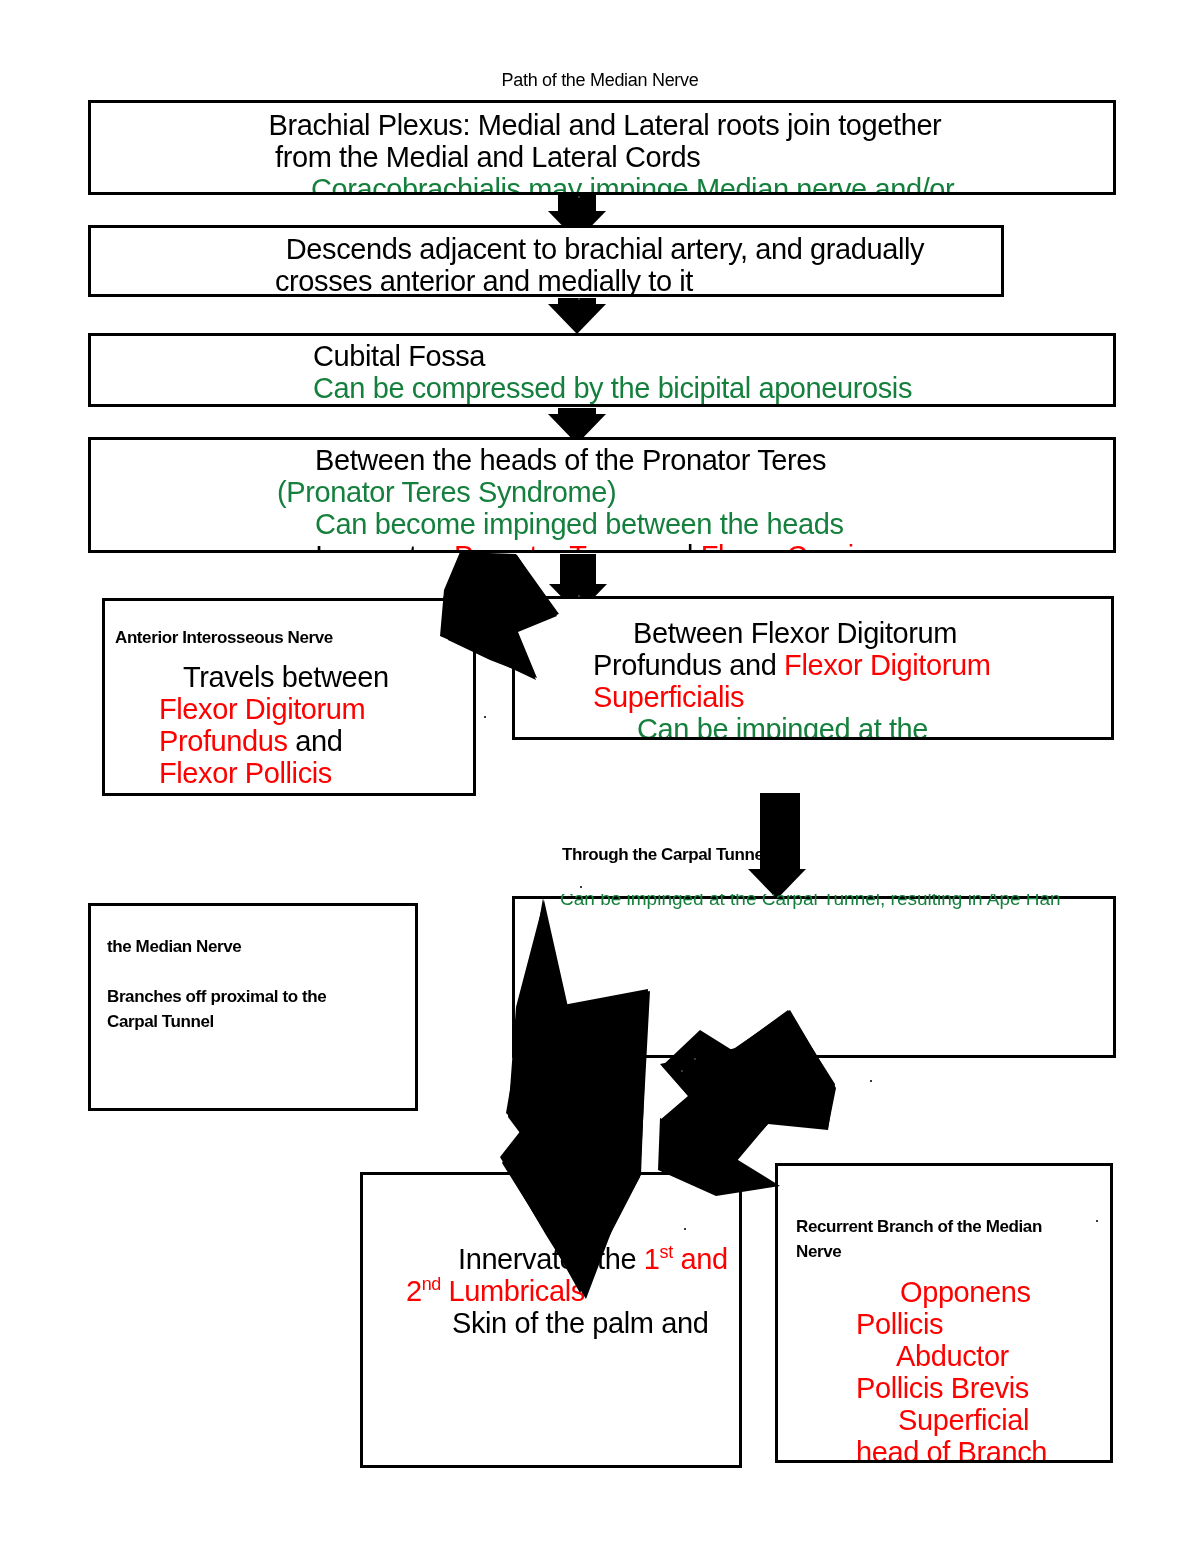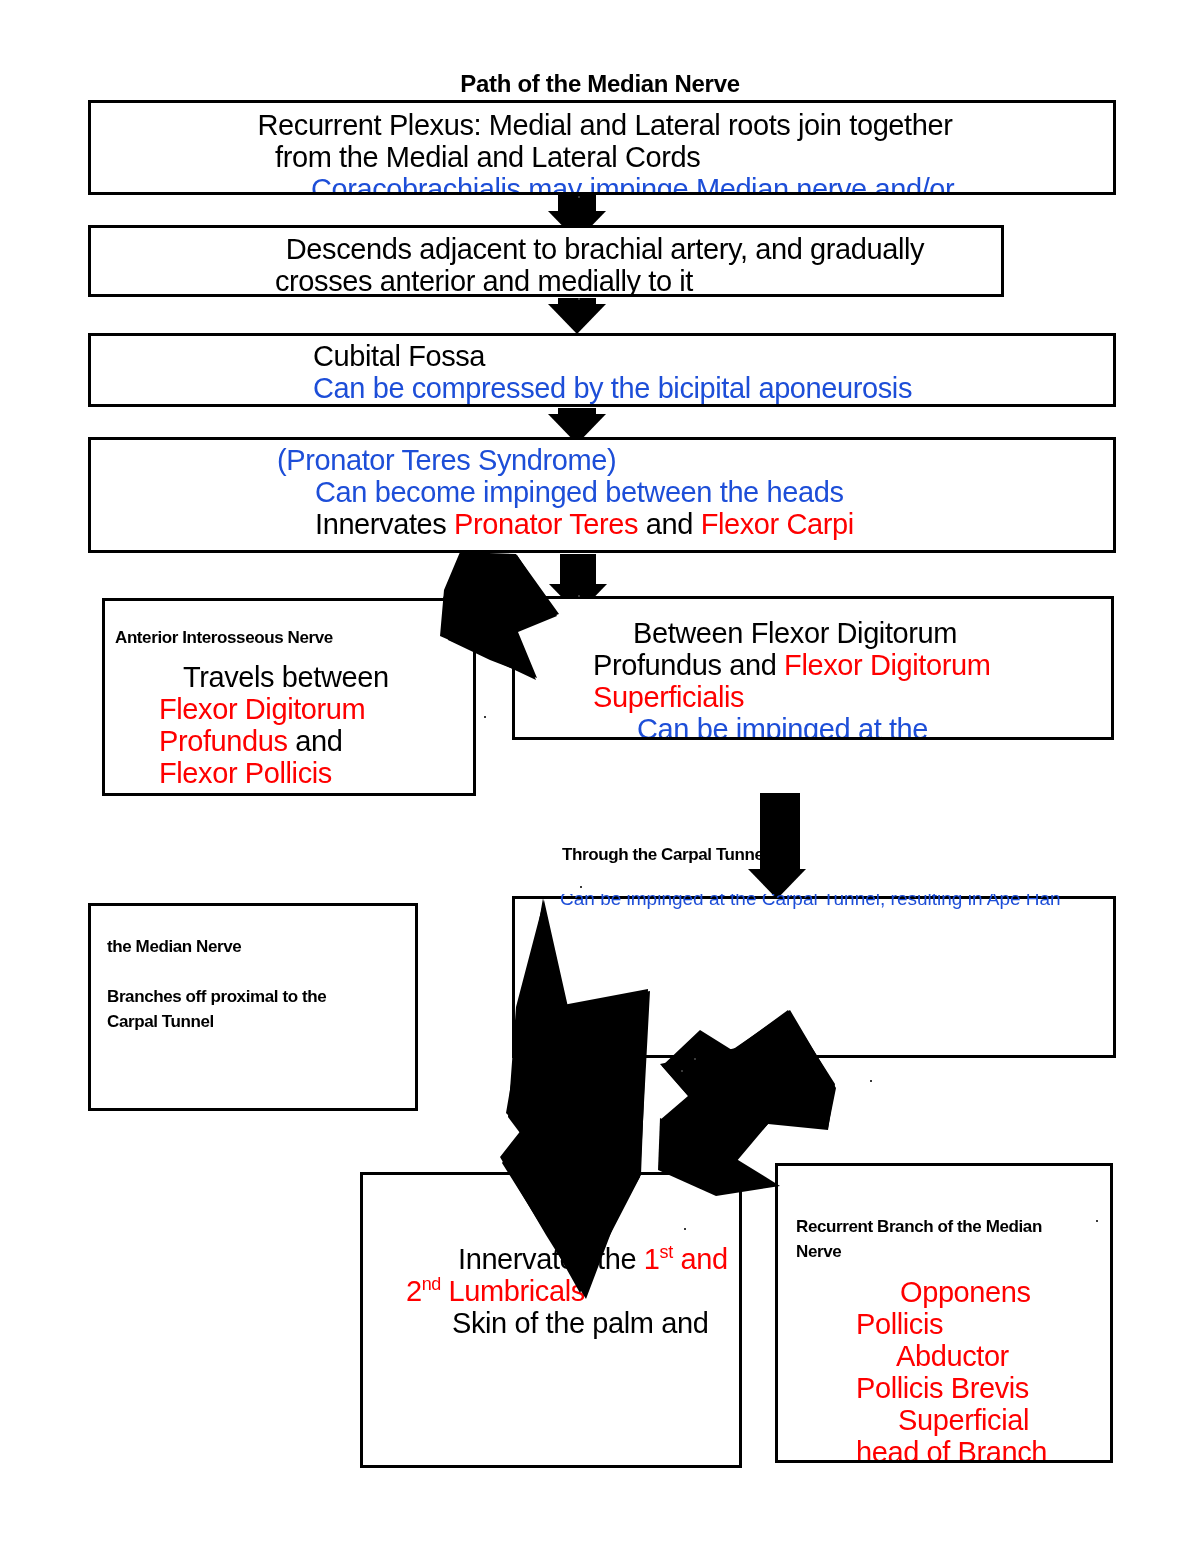--- a/index.html
+++ b/index.html
@@ -30,37 +30,37 @@
   }
   .clip {            
     position: absolute;
     overflow: hidden;
     box-sizing: border-box;
   }
 
   
   .title {
     position: absolute;
-    font-weight: bold;
-    font-size: 24px;
+    font-weight: normal;
+    font-size: 18px;
     letter-spacing: -0.3px;
     white-space: nowrap;
   }
   .big {
     font-size: 29px;
     line-height: 32px;
     letter-spacing: -0.4px;
   }
   .small-bold {
     font-weight: bold;
     font-size: 17px;
     line-height: 25px;
     letter-spacing: -0.4px;
   }
-  .green { color: #1d4ed8; }
+  .green { color: #15803d; }
   .red   { color: #FE0000; }
   .blk   { color: #000000; }
   sup { font-size: 0.62em; vertical-align: super; line-height: 0; }
 
   .ctr   { text-align: center; }
 
   
   .arrow-down {
     position: absolute;
     width: 0; height: 0;
@@ -93,21 +93,21 @@
 </style>
 </head>
 <body>
 
 <div id="page">
 
   <div class="title" style="left:0; top:70px; width:1200px; text-align:center;">Path of the Median Nerve</div>
 
   <div class="box" style="left:88px; top:100px; width:1028px; height:95px;">
     <div class="big ctr" style="position:absolute; left:0; top:6px; width:1028px;">
-      <div>Recurrent Plexus: Medial and Lateral roots join together</div>
+      <div>Brachial Plexus: Medial and Lateral roots join together</div>
       <div style="text-align:left; padding-left:184px;">from the Medial and Lateral Cords</div>
       <div class="green" style="text-align:left; padding-left:220px;">Coracobrachialis may impinge Median nerve and/or</div>
     </div>
   </div>
 
   <div class="arrow-down" style="left:558px; top:195px;">
     <div class="shaft" style="width:38px; height:18px;"></div>
     <div class="head" style="left:-10px; top:16px;"></div>
   </div>
 
@@ -132,20 +132,21 @@
     </div>
   </div>
 
   <div class="arrow-down" style="left:558px; top:408px;">
     <div class="shaft" style="width:38px; height:8px;"></div>
     <div class="head" style="left:-10px; top:6px;"></div>
   </div>
 
   <div class="box" style="left:88px; top:437px; width:1028px; height:116px;">
     <div class="big" style="position:absolute; left:224px; top:4px; width:820px;">
+      <div>Between the heads of the Pronator Teres</div>
       <div class="green" style="margin-left:-38px;">(Pronator Teres Syndrome)</div>
       <div class="green">Can become impinged between the heads</div>
       <div>
         <span class="blk">Innervates </span><span class="red">Pronator Teres</span><span class="blk"> and </span><span class="red">Flexor Carpi</span>
       </div>
     </div>
   </div>
 
   <div class="arrow-down" style="left:560px; top:554px;">
     <div class="shaft" style="width:36px; height:32px;"></div>

